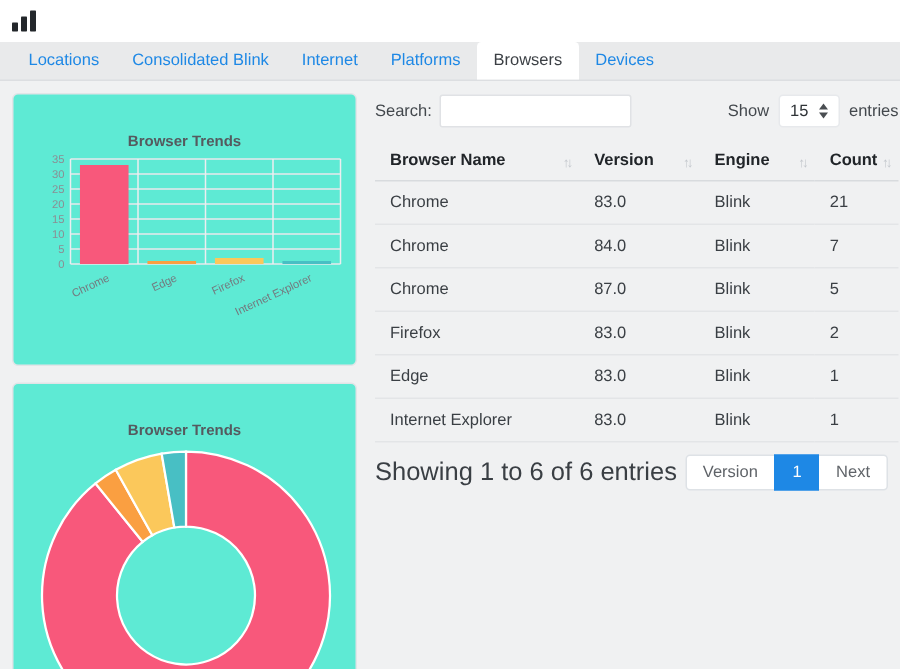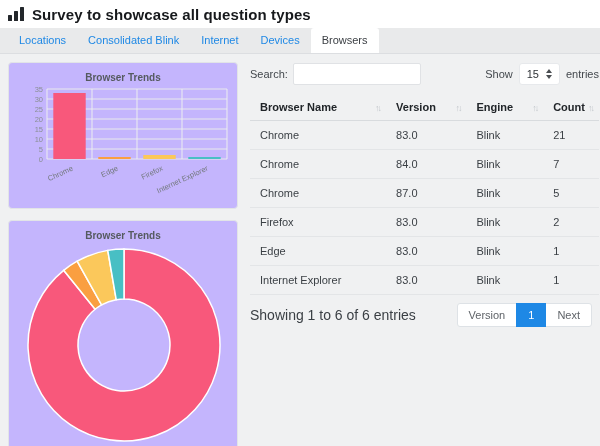--- a/index.html
+++ b/index.html
@@ -15,21 +15,21 @@
   .topbar h1 { font-size:15px; font-weight:700; color:#17191c; letter-spacing:0.1px; }
 
   
   .tabs { height:26px; background:#e9eaeb; border-bottom:1px solid #dcdee1; display:flex; align-items:stretch; padding-left:8px; flex:0 0 auto; }
   .tab { font-size:11px; color:#1e88e5; padding:6px 11px 0 11px; cursor:pointer; white-space:nowrap; }
   .tab.active { background:#ffffff; color:#3c4045; border-radius:3px 3px 0 0; }
 
   
   .content { flex:1; display:flex; background:#f0f1f2; overflow:hidden; }
   .left-col { width:246px; flex:0 0 auto; padding:8px 8px 0 8px; display:flex; flex-direction:column; gap:11px; }
-  .card { background:#c4b5fd; border:1px solid #e2e4e7; border-radius:4px; padding:7px 8px; }
+  .card { background:#5eead4; border:1px solid #e2e4e7; border-radius:4px; padding:24px 8px; }
   .chart-title { text-align:center; font-size:10px; font-weight:700; color:#555a5f; margin:2px 0 2px 0; }
 
   .right-col { flex:1; padding:8px 8px 0 4px; margin-right:-7px; }
   .controls { display:flex; align-items:center; justify-content:space-between; height:24px; margin-bottom:8px; }
   .search-group { display:flex; align-items:center; gap:5px; font-size:11px; color:#43484d; }
   .search-group input { width:128px; height:22px; border:1px solid #e0e2e5; border-radius:2px; background:#fff; padding:0 6px; font-size:11px; font-family:inherit; outline:none; }
   .show-group { display:flex; align-items:center; gap:6px; font-size:11px; color:#43484d; }
   .select-box { display:inline-flex; align-items:center; gap:7px; background:#fff; border:1px solid #e7e9ec; border-radius:3px; height:22px; padding:0 7px; font-size:11px; color:#2f3337; cursor:pointer; }
   .sel-arrows { display:inline-flex; flex-direction:column; gap:2px; }
   .sel-arrows i { display:block; width:0; height:0; border-left:3px solid transparent; border-right:3px solid transparent; }
@@ -38,49 +38,49 @@
 
   table.dt { width:100%; border-collapse:collapse; table-layout:fixed; }
   table.dt th { font-size:11px; font-weight:700; color:#212529; text-align:left; padding:7px 0 7px 10px; border-bottom:1px solid #d8dbde; white-space:nowrap; cursor:pointer; }
   table.dt th .th-wrap { display:flex; align-items:flex-end; justify-content:space-between; }
   .sort-icon { font-size:9px; color:#c3c7cc; letter-spacing:-2px; padding-right:6px; }
   table.dt th:nth-child(1){ width:39%; } table.dt th:nth-child(2){ width:23%; }
   table.dt th:nth-child(3){ width:22%; } table.dt th:nth-child(4){ width:16%; }
   table.dt td { font-size:11px; color:#3a3f44; padding:8px 0 8px 10px; border-bottom:1px solid #e3e5e7; white-space:nowrap; overflow:hidden; }
 
   .tfoot { display:flex; align-items:center; justify-content:space-between; margin-top:8px; padding-right:7px; }
-  .tfoot .info { font-size:14px; color:#3a3f44; }
+  .tfoot .info { font-size:17px; color:#3a3f44; }
   .pager { display:flex; }
   .pg { font-family:inherit; font-size:11px; color:#5f6368; background:#fff; border:1px solid #dee2e6; padding:5px 11px; cursor:pointer; margin-left:-1px; }
   .pg:first-child { border-radius:3px 0 0 3px; margin-left:0; }
   .pg:last-child { border-radius:0 3px 3px 0; }
   .pg.active { background:#1e88e5; border-color:#1e88e5; color:#fff; position:relative; }
 
   svg text { font-family:"Liberation Sans","DejaVu Sans",sans-serif; }
 </style>
 </head>
 <body>
 
 <div class="app">
 
   <header class="topbar">
     <span class="logo">
         <i class="b1"></i>
         <i class="b2"></i>
         <i class="b3"></i>
       </span>
-    <h1>Survey to showcase all question types</h1>
   </header>
 
   <nav class="tabs" id="tabbar">
       <div class="tab">Locations</div>
       <div class="tab">Consolidated Blink</div>
       <div class="tab">Internet</div>
+      <div class="tab">Platforms</div>
+      <div class="tab active">Browsers</div>
       <div class="tab">Devices</div>
-      <div class="tab active">Browsers</div>
     </nav>
 
   <div class="content">
 
     <div class="left-col">
       <section class="card">
         <div class="chart-title">Browser Trends</div>
         <svg id="barChart" viewBox="0 0 214 112" width="214" height="112">
             <line x1="30" y1="74" x2="210" y2="74" stroke="#e8e9ec" stroke-width="1"></line>
             <text x="26" y="76.5" text-anchor="end" font-size="7.5" fill="#8a8f94">0</text>

